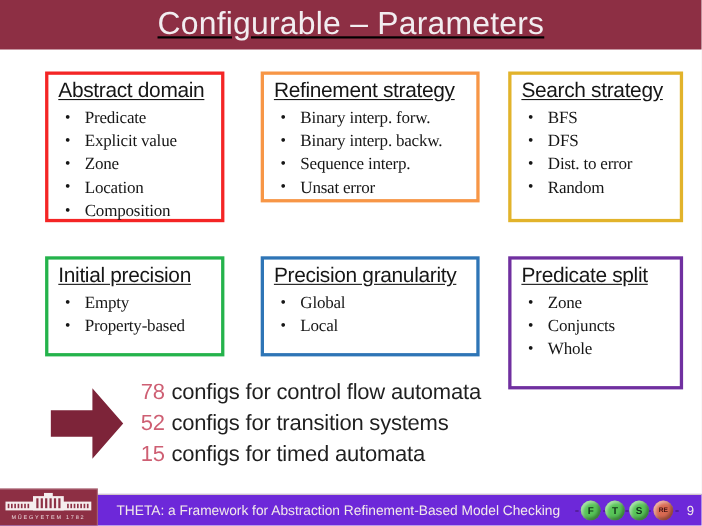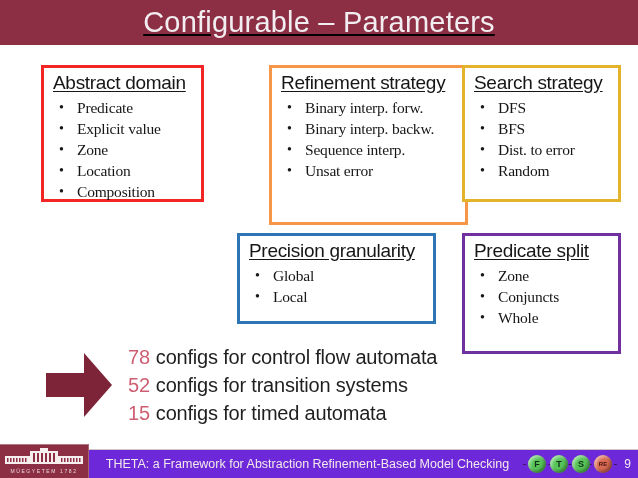--- a/index.html
+++ b/index.html
@@ -16,21 +16,21 @@
   #header .title{
     text-align:center;line-height:45px;font-size:29px;
     color:#F2EDF0;letter-spacing:.2px;
   }
   
   .pbox{
     position:absolute;box-sizing:border-box;background:#fff;
     border:3px solid #999;padding:3px 6px 0 7px;
   }
   #box-abstract-domain      {left:41px; top:65px;  width:163px;height:137px;}
-  #box-refinement-strategy  {left:237px;top:65px;  width:199px;height:160px;margin-left:32px;}
+  #box-refinement-strategy  {left:237px;top:65px;  width:199px;height:119px;}
   #box-search-strategy      {left:462px;top:65px;  width:159px;height:137px;}
   #box-initial-precision    {left:41px; top:233px; width:163px;height:91px;}
   #box-precision-granularity{left:237px;top:233px; width:199px;height:91px;}
   #box-predicate-split      {left:462px;top:233px; width:159px;height:121px;}
   .pbox h2{
     margin:1px 0 3px 2px;font-size:19px;font-weight:400;color:#161616;
     text-decoration:underline;text-underline-offset:2px;
     letter-spacing:-.3px;white-space:nowrap;
   }
   .pbox ul{list-style:none;margin:0;padding:0;font-family:Liberation Serif, serif;}
@@ -114,27 +114,34 @@
       <li>Binary interp. forw.</li>
       <li>Binary interp. backw.</li>
       <li>Sequence interp.</li>
       <li>Unsat error</li>
     </ul>
   </div>
 
   <div class="pbox" id="box-search-strategy" style="border-color: rgb(226, 179, 43);">
     <h2>Search strategy</h2>
     <ul>
+      <li>BFS</li>
       <li>DFS</li>
-      <li>BFS</li>
       <li>Dist. to error</li>
       <li>Random</li>
     </ul>
   </div>
 
+  <div class="pbox" id="box-initial-precision" style="border-color: rgb(36, 179, 75);">
+    <h2>Initial precision</h2>
+    <ul>
+      <li>Empty</li>
+      <li>Property-based</li>
+    </ul>
+  </div>
 
   <div class="pbox" id="box-precision-granularity" style="border-color: rgb(46, 117, 182);">
     <h2>Precision granularity</h2>
     <ul>
       <li>Global</li>
       <li>Local</li>
     </ul>
   </div>
 
   <div class="pbox" id="box-predicate-split" style="border-color: rgb(112, 48, 160);">

